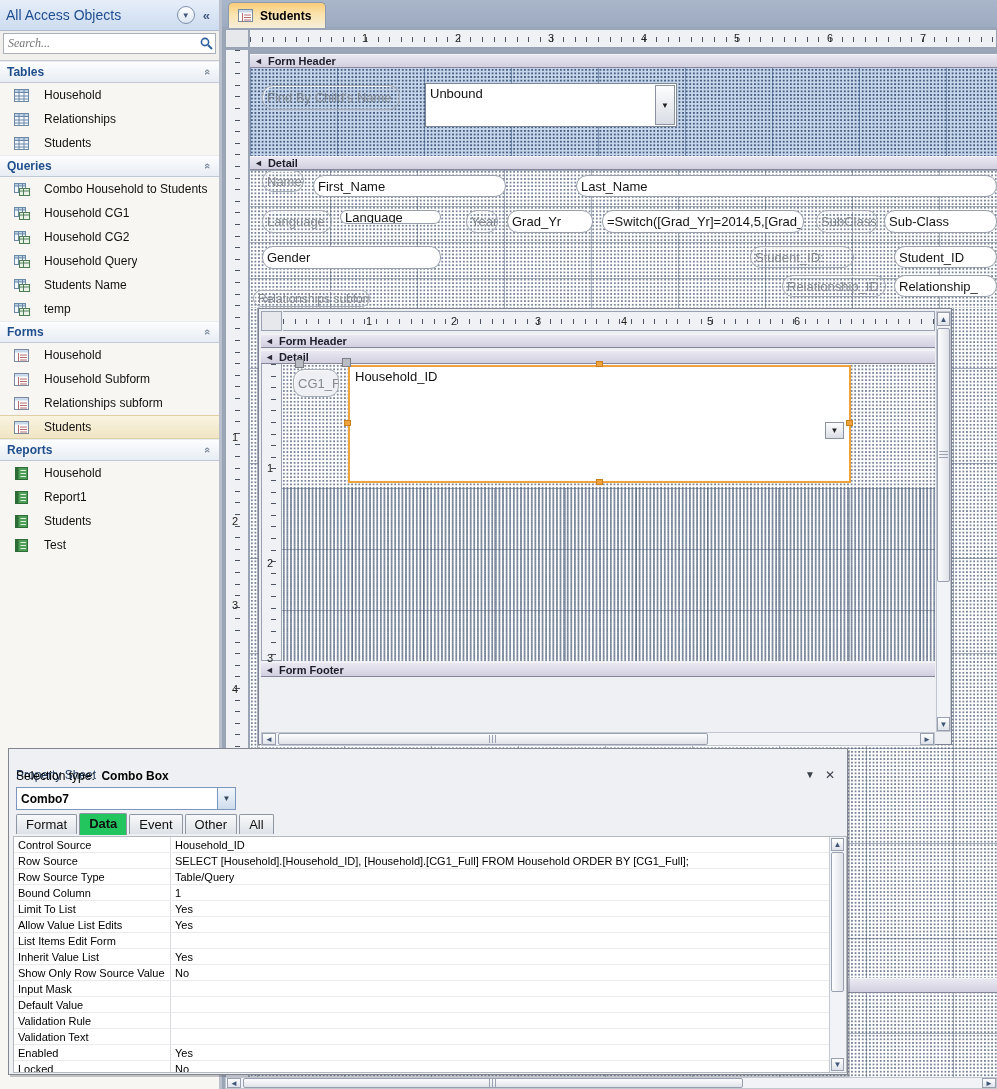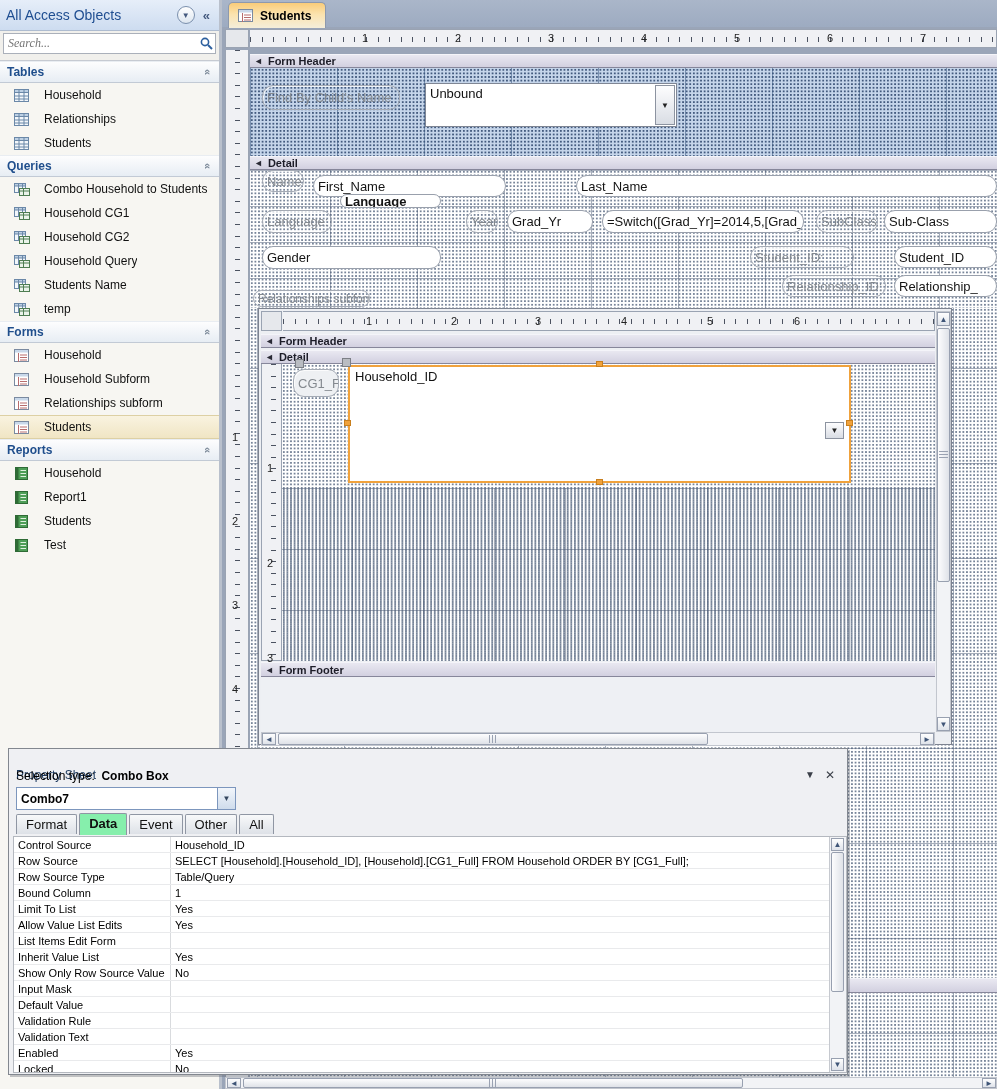--- a/index.html
+++ b/index.html
@@ -66,21 +66,21 @@
   
   .ps{left:8px;top:748px;width:840px;height:327px;background:#eff0f3;border:1px solid #82878f;box-shadow:2px 2px 0 rgba(90,95,105,.35);z-index:10;}
   .ps-title{position:absolute;left:0;top:0;right:0;height:19px;display:flex;align-items:center;padding:16px 7px;font-size:12px;color:#1d3a5f;}
   .ps-btn{color:#3a3f48;font-size:10px;padding:0 5px;}
   .ps-selrow{position:absolute;left:7px;top:20px;font-size:12px;color:#000;}
   .ps-combo{position:absolute;left:7px;top:38px;width:218px;height:21px;background:#fff;border:1px solid #7c96bd;display:flex;align-items:center;font-size:12px;font-weight:bold;}
   .ps-combo .val{flex:1;padding-left:4px;}
   .ps-combo .dd{width:17px;height:100%;background:linear-gradient(#f2f6fb,#cfdcec);border-left:1px solid #7c96bd;display:flex;align-items:center;justify-content:center;font-size:8px;color:#33465e;}
   .ps-tabs{position:absolute;left:7px;top:66px;display:flex;align-items:flex-end;gap:2px;height:19px;}
   .ps-tab{padding:2px 9px 2px;border:1px solid #8f96a3;border-bottom:none;background:linear-gradient(#f8f9fa,#dde1e7);border-radius:2px 2px 0 0;font-size:13px;color:#111;}
-  .ps-tab.active{background:#86efac;font-weight:bold;padding-bottom:4px;position:relative;top:1px;}
+  .ps-tab.active{background:#22c55e;font-weight:bold;padding-bottom:4px;position:relative;top:1px;}
   .ps-grid{position:absolute;left:4px;top:87px;width:832px;height:235px;background:#fff;border:1px solid #b4b8bf;overflow:hidden;}
   .ps-row{display:flex;height:15px;border-bottom:1px solid #e9eaec;font-size:11px;align-items:center;}
   .ps-row .k{width:152px;padding-left:4px;border-right:1px solid #d9dbde;white-space:nowrap;overflow:hidden;color:#000;height:100%;display:flex;align-items:center;}
   .ps-row .v{flex:1;padding-left:4px;white-space:nowrap;overflow:hidden;color:#000;}
   .ps-sb{position:absolute;right:0;top:0;width:16px;bottom:0;background:#f2f3f6;border-left:1px solid #c6c9cf;}
 </style>
 </head>
 <body>
 
 <div id="root">
@@ -399,21 +399,21 @@
   <div class="abs" style="left:425px;top:83px;width:252px;height:44px;background:#fff;border:1px solid #7f8694;">
     <span class="abs" style="left:4px;top:2px;font-size:13px;color:#111;">Unbound</span>
     <span class="abs combo-btn" style="right:1px;top:1px;width:20px;height:40px;">▼</span>
   </div>
 
   <div class="abs ctl lblc" style="left:262px;top:170px;width:42px;height:22px;">Name:</div>
   <div class="abs ctl txtc" style="left:313px;top:175px;width:193px;height:22px;">First_Name</div>
   <div class="abs ctl txtc" style="left:576px;top:175px;width:421px;height:22px;">Last_Name</div>
 
   <div class="abs ctl lblc" style="left:262px;top:210px;width:70px;height:23px;">Language:</div>
-  <div class="abs ctl txtc" style="left:340px;top:194px;width:101px;height:14px;font-weight:bold;">Language</div>
+  <div class="abs ctl txtc" style="left:340px;top:210px;width:101px;height:14px;">Language</div>
   <div class="abs ctl lblc" style="left:466px;top:210px;width:32px;height:23px;">Year:</div>
   <div class="abs ctl txtc" style="left:507px;top:210px;width:86px;height:23px;">Grad_Yr</div>
   <div class="abs ctl txtc" style="left:602px;top:210px;width:202px;height:23px;">=Switch([Grad_Yr]=2014,5,[Grad_Y</div>
   <div class="abs ctl lblc" style="left:816px;top:210px;width:62px;height:23px;">SubClass:</div>
   <div class="abs ctl txtc" style="left:884px;top:210px;width:113px;height:23px;">Sub-Class</div>
 
   <div class="abs ctl txtc" style="left:262px;top:246px;width:179px;height:23px;">Gender</div>
   <div class="abs ctl lblc" style="left:750px;top:246px;width:104px;height:22px;">Student_ID:</div>
   <div class="abs ctl txtc" style="left:894px;top:246px;width:103px;height:22px;">Student_ID</div>
 

